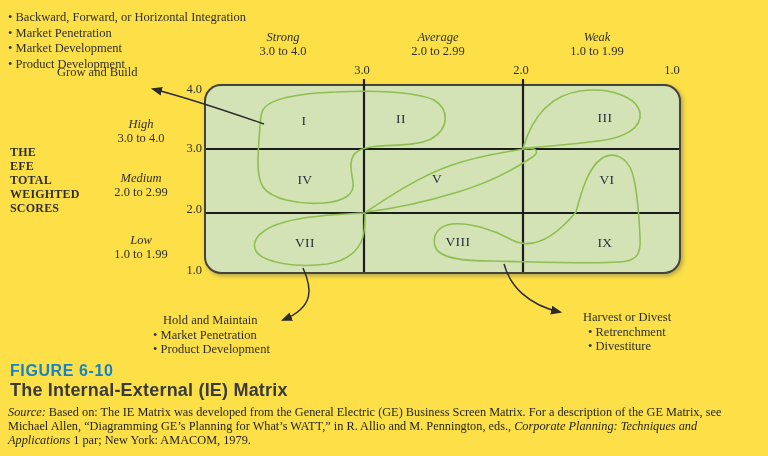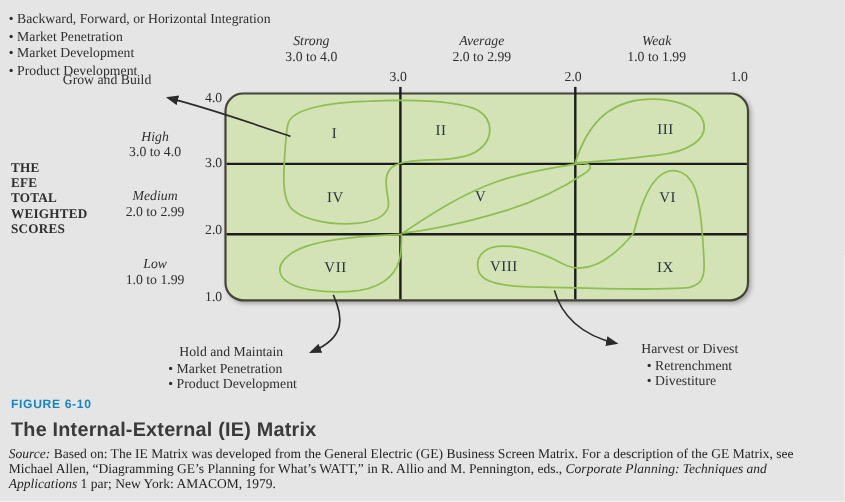--- a/index.html
+++ b/index.html
@@ -1,16 +1,16 @@
 <!DOCTYPE html>
 <html><head>
 <meta charset="utf-8">
 <style>
   html,body{margin:0;padding:0;background:#ffffff;}
-  #page{position:relative;width:768px;height:456px;background:#e5e5e5;overflow:hidden;
+  #page{position:relative;width:768px;height:456px;background:#fde047;overflow:hidden;
         font-family:"Liberation Serif", serif;color:#2b2b2b;}
   .abs{position:absolute;}
   
   .bullets{font-size:12.5px;line-height:15.5px;color:#2e2e2e;}
   .bullet-line{white-space:nowrap;}
   .bullet-line::before{content:"• ";}
   .grow-label{font-size:12.5px;color:#2e2e2e;}
   
   .fig-title{font-size:12.5px;letter-spacing:.3px;color:#2e2e2e;text-align:center;}
   .col-head,.row-head{text-align:center;font-size:12.5px;line-height:14px;color:#2e2e2e;}
@@ -19,21 +19,21 @@
   .tick.top{width:40px;text-align:center;}
   .tick.left{width:40px;text-align:right;}
   .efe{font-size:12px;line-height:14px;color:#2e2e2e;letter-spacing:.2px;}
   
   .cell-num{font-size:13.5px;color:#24313f;letter-spacing:.5px;transform:translate(-50%,-50%);}
   
   .anno{font-size:12.5px;line-height:14.5px;color:#2e2e2e;}
   .anno .head{padding-left:14px;}
   .anno .bullet-line{padding-left:4px;}
   
-  .figure-label{font-family:"Liberation Sans", sans-serif;font-weight:bold;font-size:11px;
+  .figure-label{font-family:"Liberation Sans", sans-serif;font-weight:bold;font-size:16px;
                 letter-spacing:.6px;color:#1583c5;}
   .figure-name{font-family:"Liberation Sans", sans-serif;font-weight:bold;font-size:18px;
                letter-spacing:.2px;color:#3a3a3a;}
   .source{font-size:12.3px;line-height:13.8px;color:#1f1f1f;width:754px;}
   .source .it{font-style:italic;}
   svg{position:absolute;left:0;top:0;}
   .shadowed{filter:drop-shadow(2.5px 2.5px 2px rgba(90,90,80,.45));}
 </style>
 </head>
 <body>

